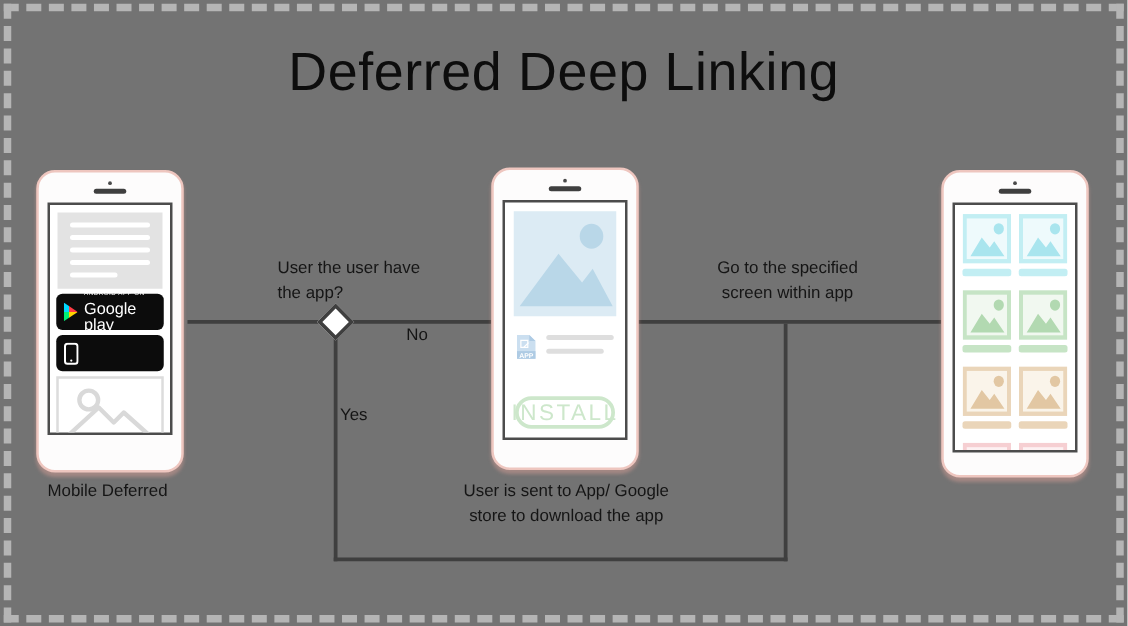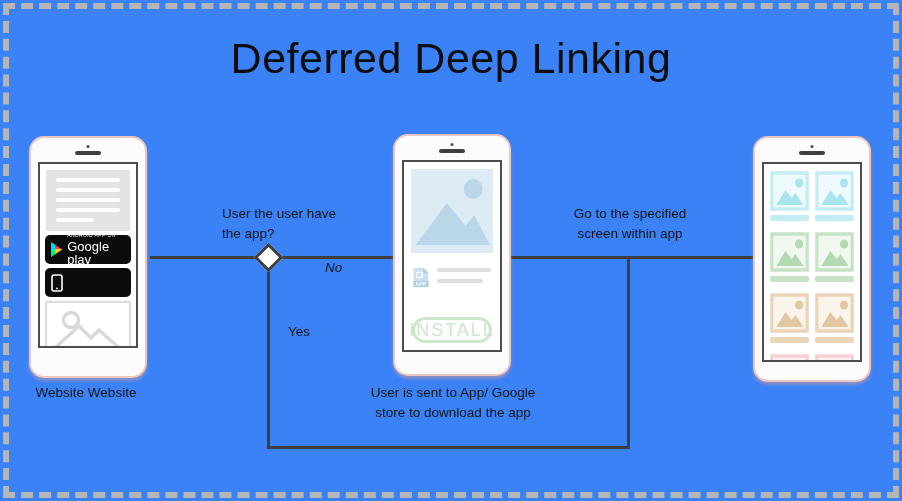--- a/index.html
+++ b/index.html
@@ -1,16 +1,16 @@
 <!DOCTYPE html>
 <html style="--line: #3f3f3f; --frame: #eec6bf; --dash: #b5b5b5; --blue-fill: #dcebf4; --blue-shape: #b9d7e8; --green-accent: #cde7cb; --grey-line: #dedede; --cyan-border: #c2eef3; --cyan-fill: #eefafc; --cyan-shape: #a9e5ee; --green-border: #c6e4c5; --green-fill: #f1f8f0; --green-shape: #b2d9b1; --tan-border: #ead5b9; --tan-fill: #faf4ea; --tan-shape: #e2c7a3; --pink-border: #f6cfd2;"><head>
 <meta charset="utf-8">
 <style>
   html,body{margin:0;padding:0;background:#fff;}
-  .stage{position:relative;width:902px;height:501px;background:#3b82f6;overflow:hidden;
+  .stage{position:relative;width:902px;height:501px;background:#737373;overflow:hidden;
          font-family:"Liberation Sans",sans-serif;color:#1a1a1a;}
   .frame{position:absolute;inset:3px;border:6px dashed var(--dash,#b5b5b5);pointer-events:none;}
 
   .title{position:absolute;top:34px;left:0;right:0;text-align:center;
          font-size:43px;font-weight:400;letter-spacing:.5px;color:#0d0d0d;}
 
   
   .hline,.vline{position:absolute;background:var(--line,#3f3f3f);}
   .hline{height:3px;} .vline{width:3px;}
   .diamond{position:absolute;left:258px;top:247px;width:15px;height:15px;background:#fff;
@@ -77,27 +77,27 @@
 
   <div class="hline" style="left:150px;top:256px;width:243px;"></div>
   <div class="hline" style="left:508px;top:256px;width:245px;"></div>
   <div class="vline" style="left:267px;top:259px;height:190px;"></div>
   <div class="hline" style="left:267px;top:446px;width:363px;"></div>
   <div class="vline" style="left:627px;top:259px;height:190px;"></div>
   <div class="diamond"></div>
 
   <div class="lbl" style="left:222px;top:204px;">User the user have
 the app?</div>
-  <div class="lbl" style="left:325px;top:258px;font-style:italic;">No</div>
-  <div class="lbl" style="left:288px;top:322px;">Yes</div>
+  <div class="lbl" style="left:325px;top:258px;">No</div>
+  <div class="lbl" style="left:272px;top:322px;">Yes</div>
   <div class="lbl center" style="left:358px;top:383px;width:190px;">User is sent to App/ Google
 store to download the app</div>
   <div class="lbl center" style="left:555px;top:204px;width:150px;">Go to the specified
 screen within app</div>
-  <div class="lbl center" style="left:29px;top:383px;width:114px;">Website Website</div>
+  <div class="lbl center" style="left:29px;top:383px;width:114px;">Mobile Deferred</div>
 
   <div class="phone" style="left:29px;top:136px;height:238px;">
     <div class="cam"></div>
     <div class="speaker"></div>
     <div class="screen" style="height:182px;">
       <div class="skeleton">
         <div class="sk-line"></div>
         <div class="sk-line"></div>
         <div class="sk-line"></div>
         <div class="sk-line"></div>

